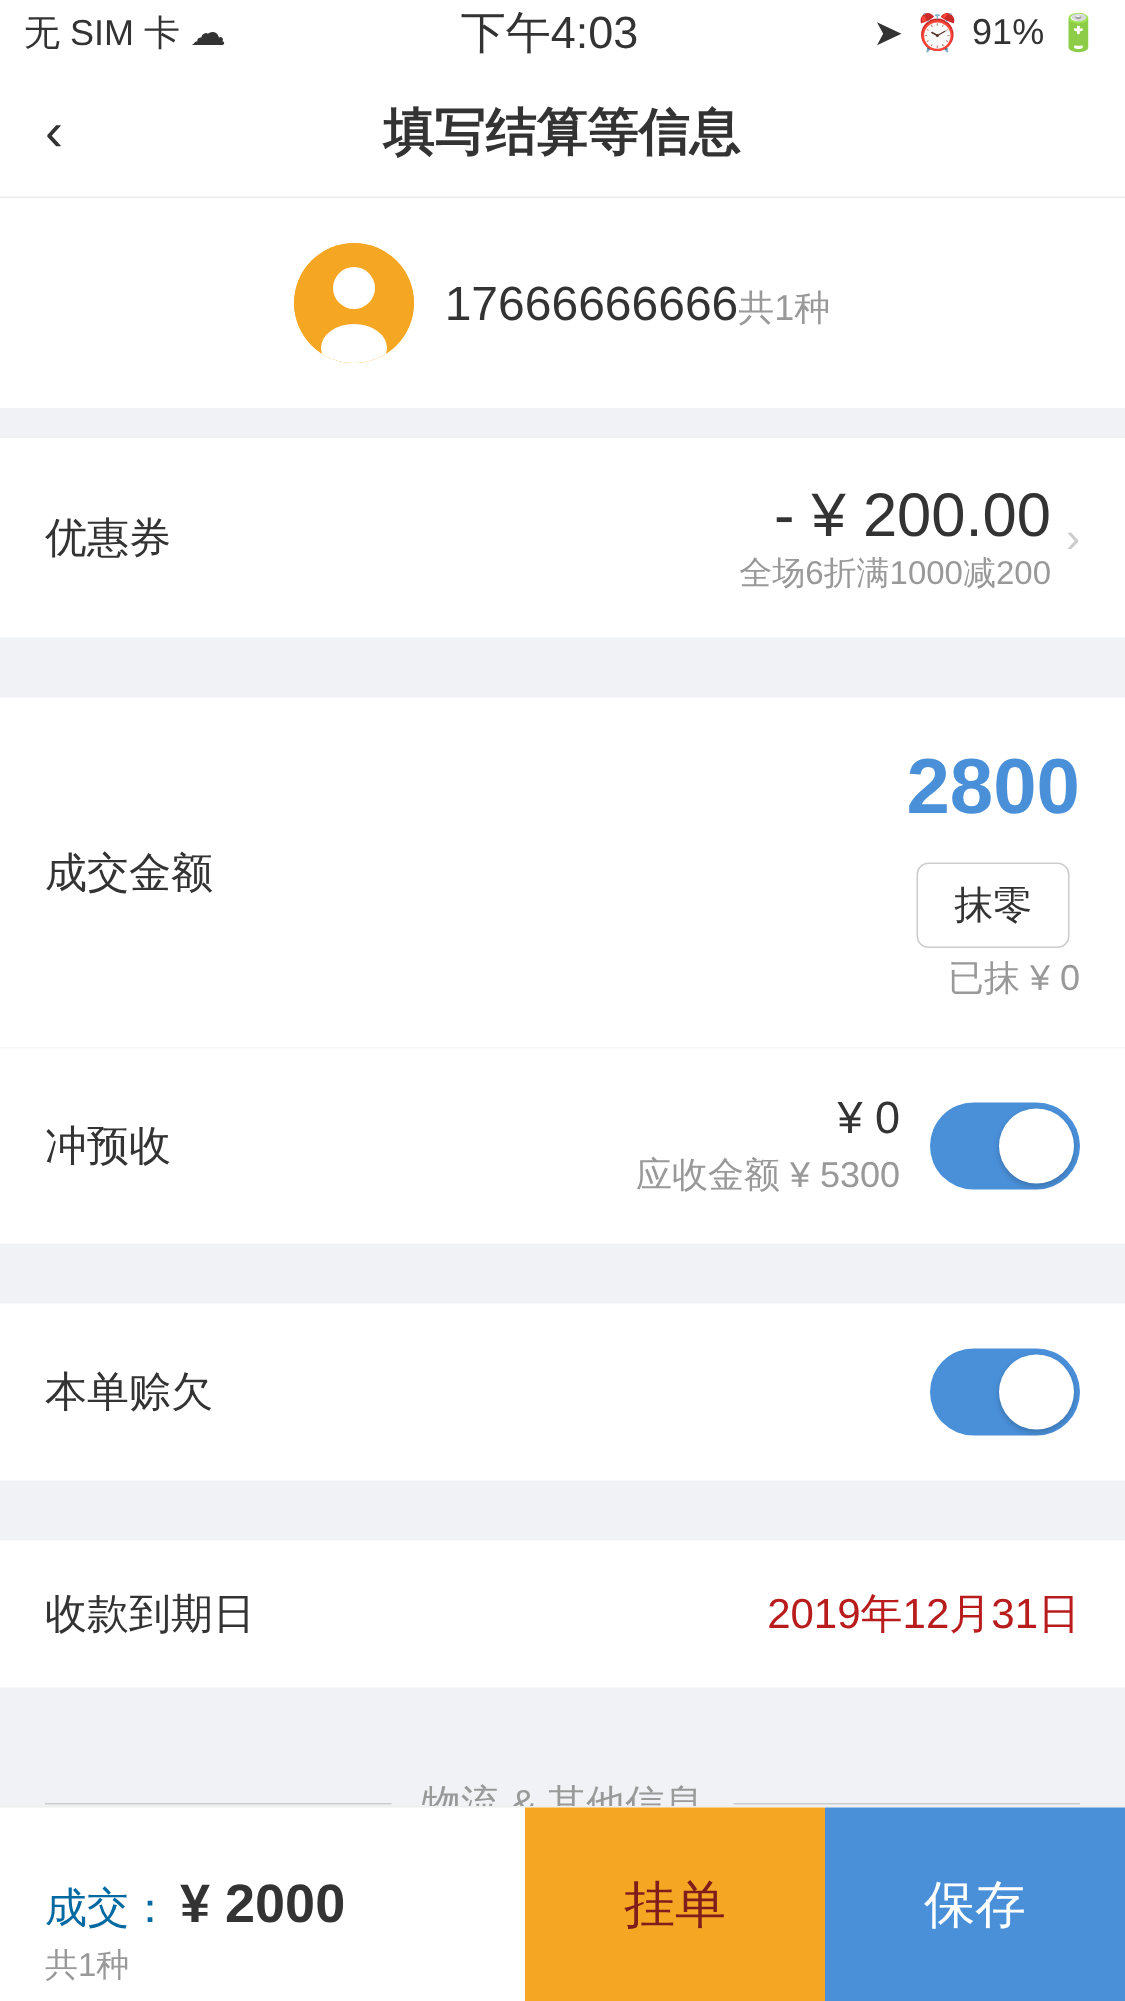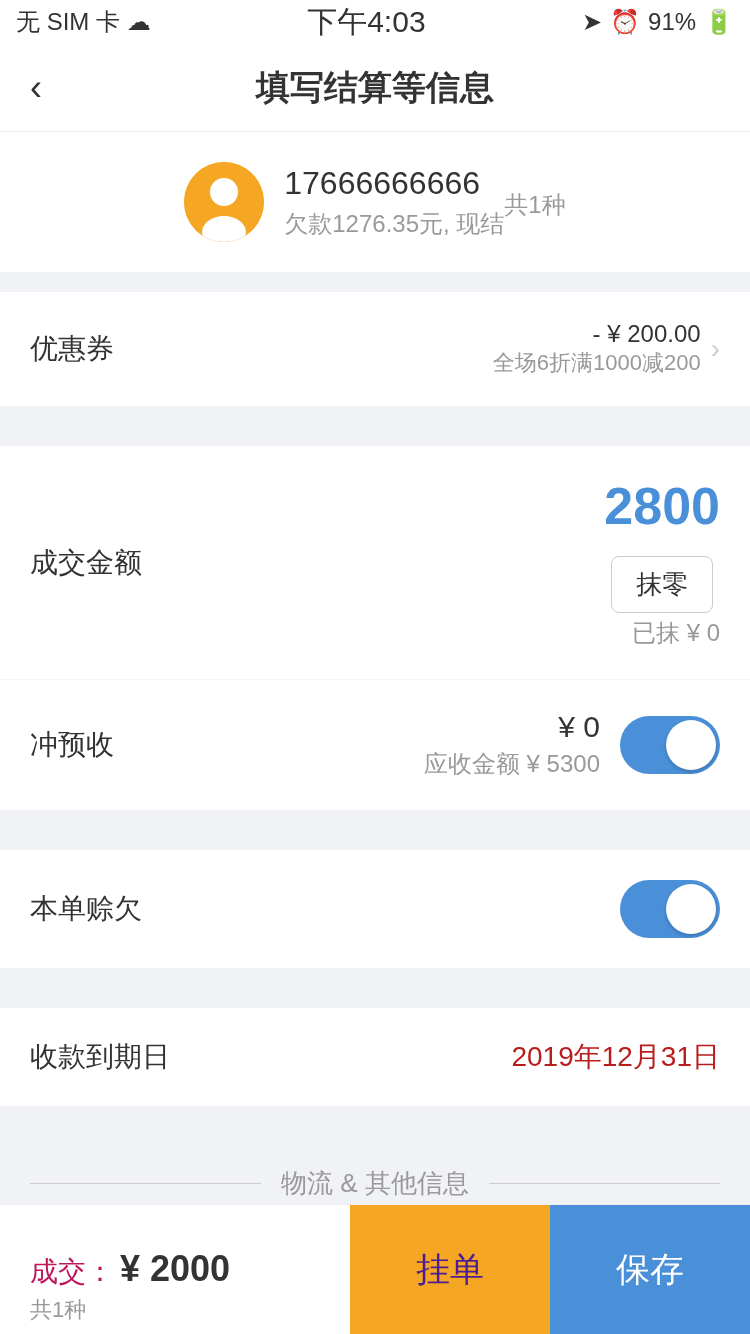--- a/index.html
+++ b/index.html
@@ -95,21 +95,21 @@
     .coupon-row {
       background: #fff;
       padding: 28px 30px;
       display: flex;
       align-items: center;
       justify-content: space-between;
       margin-bottom: 20px;
     }
     .coupon-label { font-size: 28px; color: #333; }
     .coupon-right { display: flex; align-items: center; gap: 10px; }
-    .coupon-discount { font-size: 24px; color: #333; font-weight: 500; }
+    .coupon-discount { font-size: 41px; color: #333; font-weight: 500; }
     .coupon-desc { font-size: 22px; color: #999; }
     .chevron-right { font-size: 28px; color: #ccc; }
 
     
     .section-card {
       background: #fff;
       margin-bottom: 20px;
     }
     .section-row {
       padding: 30px 30px;
@@ -199,33 +199,33 @@
       height: 130px;
       background: #fff;
       display: flex;
       align-items: center;
       border-top: 1px solid #eee;
     }
     .bottom-summary {
       flex: 1;
       padding: 0 30px;
     }
-    .bottom-deal { font-size: 28px; color: #be185d; margin-top: 38px; }
+    .bottom-deal { font-size: 28px; color: #0369a1; margin-top: 38px; }
     .bottom-count { font-size: 22px; color: #999; margin-top: 4px; }
     .bottom-amount { font-size: 36px; font-weight: 600; color: #333; }
     .btn-hold {
       width: 200px;
       height: 130px;
       background: #f5a623;
       display: flex;
       align-items: center;
       justify-content: center;
       font-size: 34px;
       font-weight: 500;
-      color: #4c1d95;
+      color: #7f1d1d;
       cursor: pointer;
     }
     .btn-save {
       width: 200px;
       height: 130px;
       background: #4a90d9;
       display: flex;
       align-items: center;
       justify-content: center;
       font-size: 34px;
@@ -271,21 +271,20 @@
     <div class="user-info">
       <div class="avatar">
         <svg class="avatar-icon" viewBox="0 0 80 80" xmlns="http://www.w3.org/2000/svg">
           <circle cx="40" cy="40" r="40" fill="#f5a623"></circle>
           <circle cx="40" cy="30" r="14" fill="#fff"></circle>
           <ellipse cx="40" cy="70" rx="22" ry="16" fill="#fff"></ellipse>
         </svg>
       </div>
       <div class="user-details">
         <div class="user-phone">17666666666</div>
-        <div class="user-sub">欠款1276.35元, 现结</div>
       </div>
     </div>
     <div class="user-total">
       <div class="total-count">共1种</div>
     </div>
   </div>
 
   <div class="coupon-row">
     <div class="coupon-label">优惠券</div>
     <div class="coupon-right">

